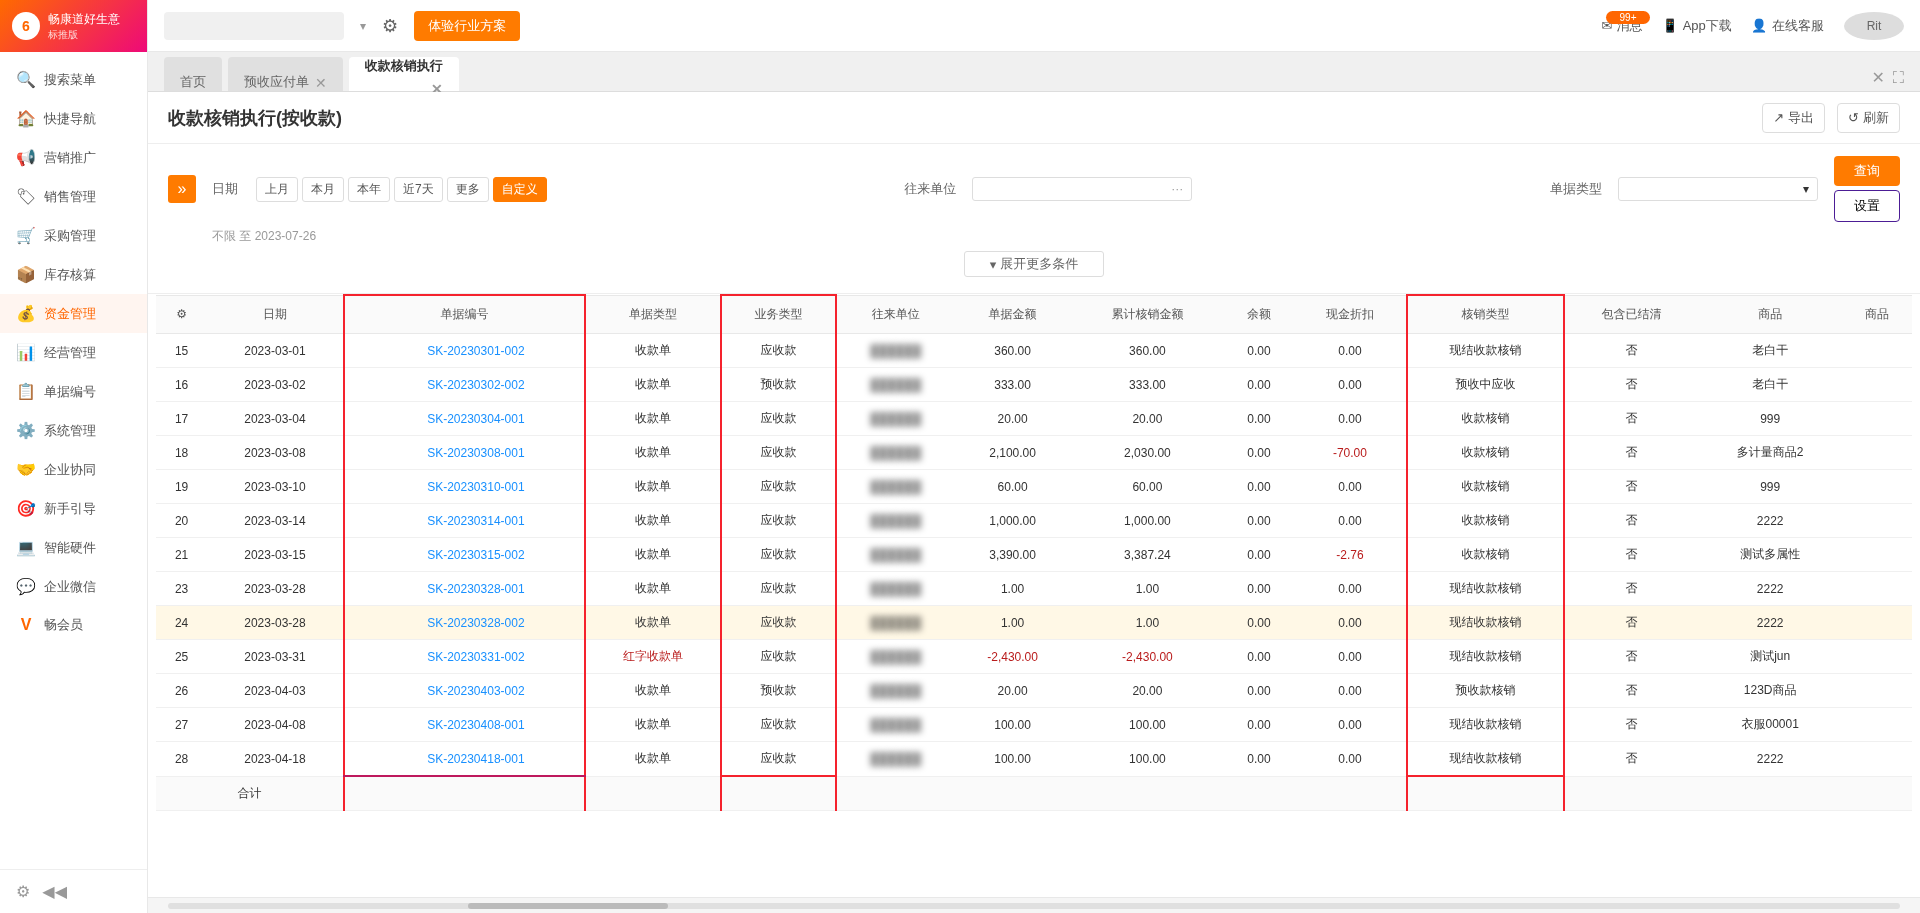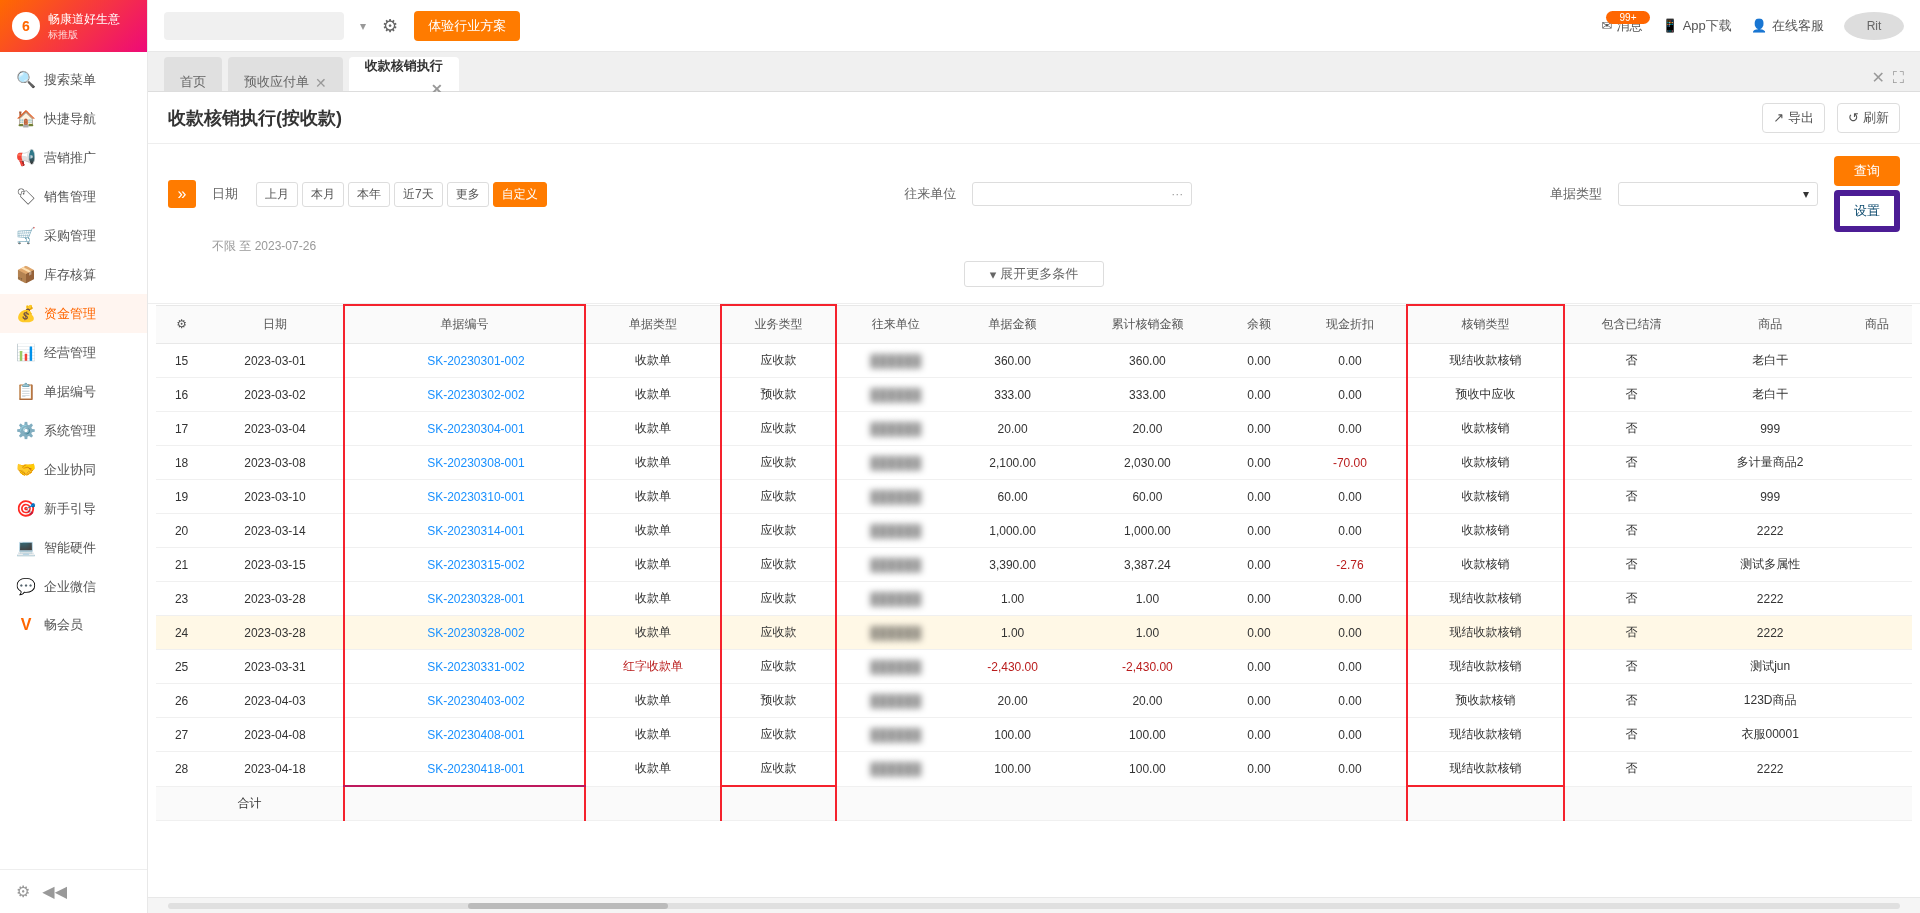--- a/index.html
+++ b/index.html
@@ -47,21 +47,21 @@
     .btn-refresh { display: flex; align-items: center; gap: 4px; color: #555; cursor: pointer; font-size: 13px; border: 1px solid #ddd; border-radius: 4px; padding: 5px 10px; }
 
     
     .filter-area { background: #fff; padding: 12px 20px; border-bottom: 1px solid #eee; flex-shrink: 0; }
     .filter-row { display: flex; align-items: center; gap: 16px; margin-bottom: 6px; }
     .filter-label { color: #666; font-size: 13px; min-width: 28px; }
     .filter-date-btns { display: flex; gap: 4px; }
     .filter-date-btn { padding: 3px 8px; border: 1px solid #ddd; border-radius: 3px; font-size: 12px; cursor: pointer; color: #555; background: #fff; }
     .filter-date-btn.active { background: #ff7b00; color: #fff; border-color: #ff7b00; }
     .btn-query { background: #ff7b00; color: #fff; border: none; border-radius: 4px; padding: 6px 20px; cursor: pointer; font-size: 13px; }
-    .btn-settings { background: #fff; color: #0c4a6e; border: 6px solid #4c1d95; border-radius: 4px; padding: 6px 14px; cursor: pointer; font-size: 13px; }
+    .btn-settings { background: #fff; color: #000000; border: 1px solid #4c1d95; border-radius: 4px; padding: 6px 14px; cursor: pointer; font-size: 13px; }
     .filter-expand { display: flex; align-items: center; gap: 4px; color: #666; cursor: pointer; font-size: 13px; margin: 4px auto; text-align: center; width: 140px; border: 1px solid #ddd; border-radius: 3px; padding: 3px 10px; justify-content: center; }
 
     
     .table-wrap { flex: 1; overflow: auto; background: #fff; padding: 0 8px; }
     table { width: 100%; border-collapse: collapse; font-size: 12px; }
     thead tr { background: #fafafa; }
     th { padding: 10px 8px; text-align: center; border-bottom: 1px solid #e8e8e8; border-top: 1px solid #e8e8e8; color: #555; font-weight: 500; white-space: nowrap; position: sticky; top: 0; background: #fafafa; z-index: 1; }
     td { padding: 8px 8px; text-align: center; border-bottom: 1px solid #f0f0f0; white-space: nowrap; color: #333; }
     tr.highlighted td { background: #fff8e6; }
     .link { color: #1890ff; cursor: pointer; text-decoration: none; margin-left: 23px; }

